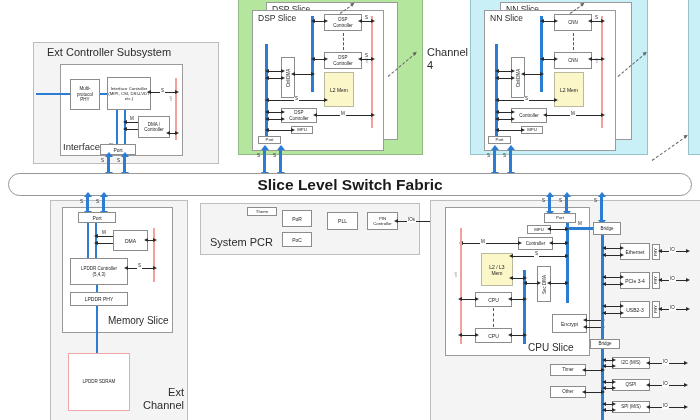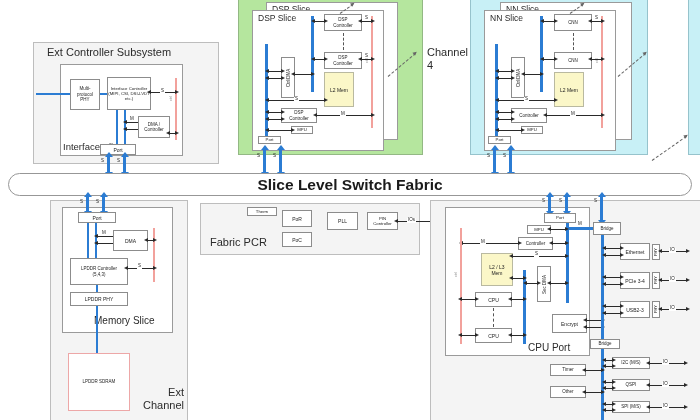--- a/index.html
+++ b/index.html
@@ -180,34 +180,34 @@
   <div class="tn" style="left:102px;top:231px">M</div>
   <div class="box" style="left:113px;top:230px;width:35px;height:21px">DMA</div>
   <div class="pinkline" style="left:153px;top:228px;height:54px"></div>
   <div class="ha" style="left:148px;top:240px;width:5px"></div>
   <div class="box" style="left:70px;top:258px;width:58px;height:27px;font-size:4.5px">LPDDR Controller
 (5,4,3)</div>
   <div class="ha" style="left:128px;top:268px;width:25px"></div>
   <div class="t" style="left:137px;top:264px">S</div>
   <div class="bus" style="left:96px;top:285px;width:2px;height:7px"></div>
   <div class="box" style="left:70px;top:292px;width:58px;height:14px">LPDDR PHY</div>
-  <div class="slice" style="left:94px;top:315px">Memory Slice</div>
+  <div class="slice" style="left:108px;top:315px">Memory Slice</div>
   <div class="bus" style="left:96px;top:306px;width:2px;height:47px"></div>
   <div class="box" style="left:68px;top:353px;width:62px;height:58px;border:1px solid #eda7a7;font-size:4.5px">LPDDR SDRAM</div>
   <div class="sec" style="left:140px;top:386px;width:44px;text-align:right">Ext
 Channel</div>
 
   <div class="gbox" style="left:200px;top:203px;width:220px;height:52px"></div>
   <div class="box" style="left:247px;top:207px;width:30px;height:9px;font-size:4.3px">Therm</div>
   <div class="box" style="left:282px;top:210px;width:30px;height:17px">PoR</div>
   <div class="box" style="left:282px;top:232px;width:30px;height:15px">PoC</div>
   <div class="box" style="left:327px;top:212px;width:31px;height:18px">PLL</div>
   <div class="box" style="left:367px;top:212px;width:31px;height:18px;font-size:4.3px">PIN
 Controller</div>
-  <div class="sec" style="left:210px;top:236px">Fabric PCR</div>
+  <div class="sec" style="left:210px;top:236px">System PCR</div>
   <div class="ha" style="left:398px;top:221px;width:36px"></div>
   <div class="t" style="left:407px;top:218px">IOs</div>
 
   <div class="gbox" style="left:430px;top:200px;width:274px;height:224px"></div>
   <div class="card" style="left:445px;top:207px;width:145px;height:149px"></div>
   <div class="bva" style="left:548px;top:197px;height:14px"></div>
   <div class="bva" style="left:565px;top:197px;height:14px"></div>
   <div class="bva" style="left:600px;top:197px;height:23px"></div>
   <div class="tn" style="left:542px;top:199px">S</div>
   <div class="tn" style="left:559px;top:199px">S</div>
@@ -237,21 +237,21 @@
   <div class="box" style="left:475px;top:292px;width:37px;height:15px">CPU</div>
   <div class="ha" style="left:462px;top:299px;width:13px"></div>
   <div class="ha" style="left:512px;top:299px;width:11px"></div>
   <div class="vdash" style="left:493px;top:308px;height:19px"></div>
   <div class="box" style="left:475px;top:328px;width:37px;height:15px">CPU</div>
   <div class="ha" style="left:462px;top:335px;width:13px"></div>
   <div class="ha" style="left:512px;top:335px;width:11px"></div>
   <div class="box" style="left:552px;top:314px;width:35px;height:19px">Encrypt</div>
   <div class="ha" style="left:587px;top:320px;width:14px"></div>
   <div class="ha" style="left:587px;top:327px;width:14px"></div>
-  <div class="slice" style="left:528px;top:342px">CPU Port</div>
+  <div class="slice" style="left:528px;top:342px">CPU Slice</div>
   <div class="bus" style="left:601px;top:235px;width:3px;height:185px"></div>
   <div class="box" style="left:590px;top:339px;width:30px;height:10px;font-size:4.5px">Bridge</div>
 
   <div class="box" style="left:620px;top:243px;width:30px;height:17px">Ethernet</div>
   <div class="vbox" style="left:652px;top:244px;width:8px;height:16px;font-size:3.8px">PHY</div>
   <div class="ha" style="left:606px;top:248px;width:14px"></div>
   <div class="ha" style="left:606px;top:255px;width:14px"></div>
   <div class="ha" style="left:662px;top:251px;width:24px"></div>
   <div class="t" style="left:669px;top:248px">IO</div>
 

